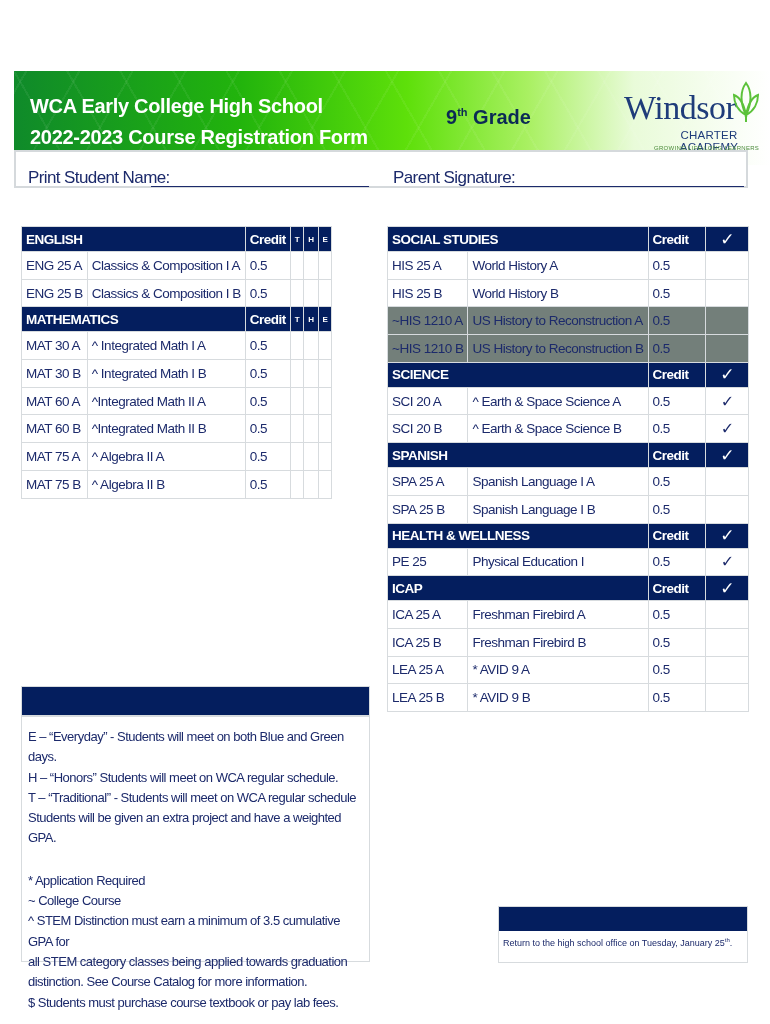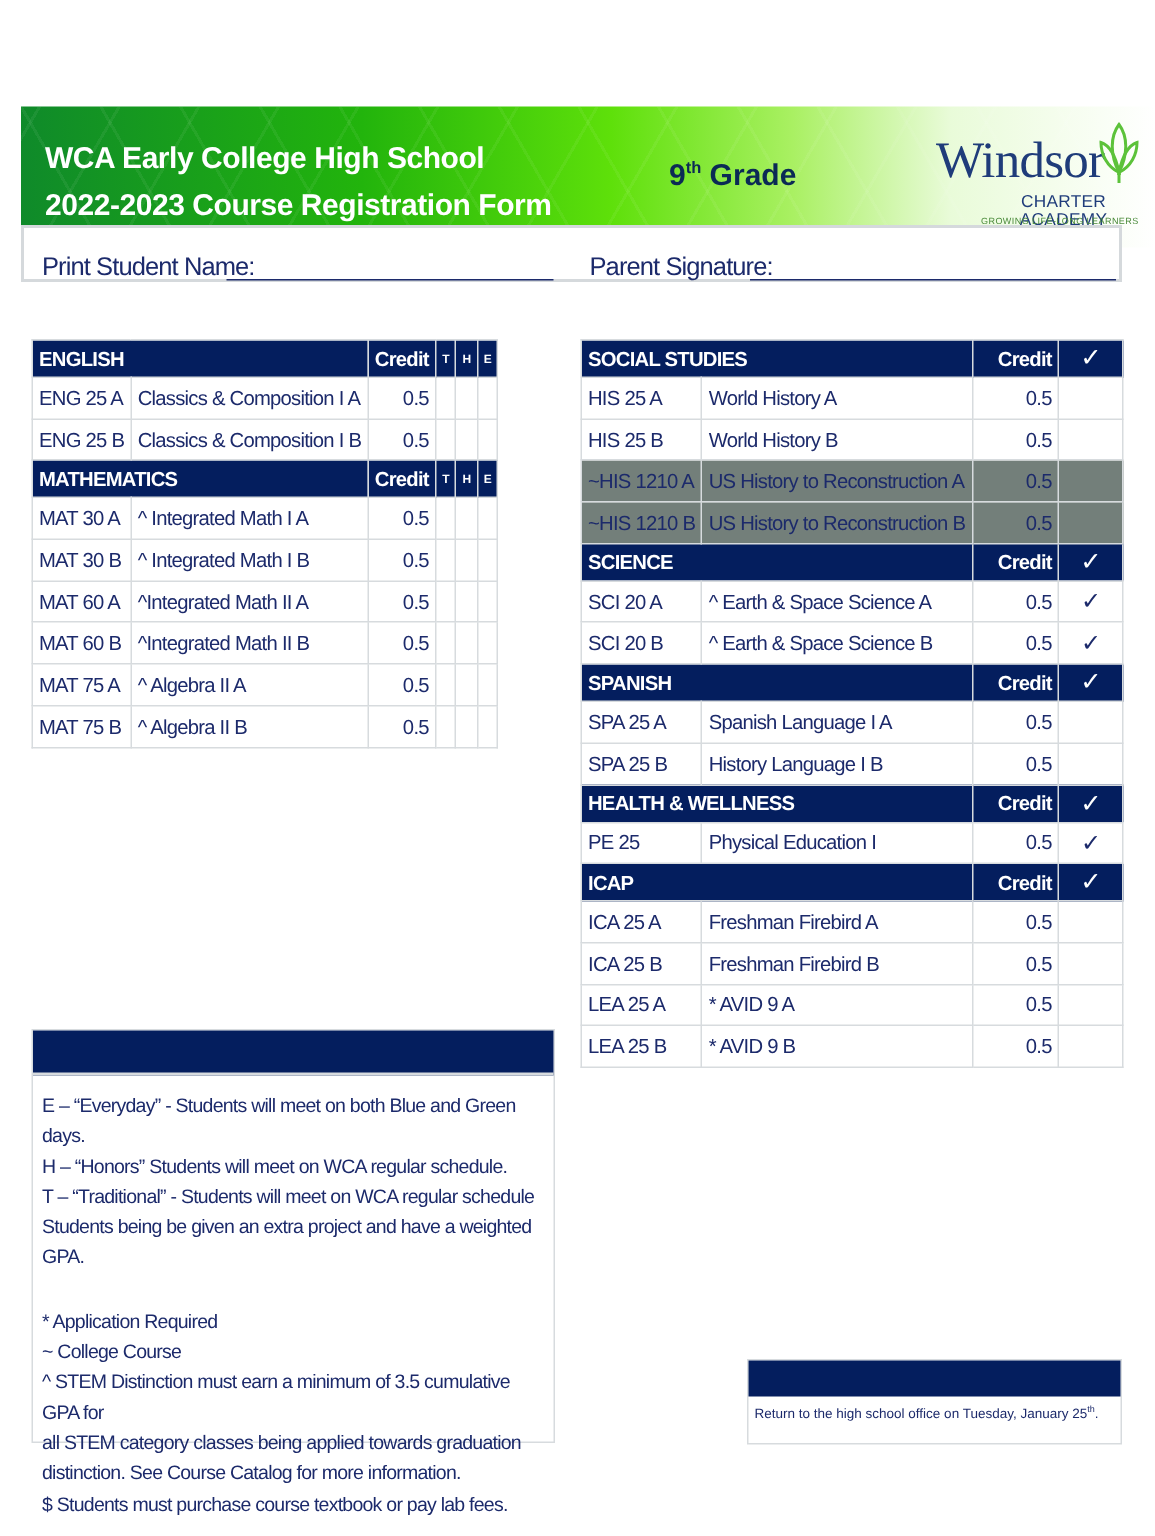--- a/index.html
+++ b/index.html
@@ -42,21 +42,21 @@
   .sig-line { position: absolute; top: 34px; height: 0; border-bottom: 1.5px solid #1c2a6b; }
 
   
   table.ct { position: absolute; border-collapse: collapse; background: #fff; }
   table.ct td {
     border: 1.5px solid #d7dbde; height: 27.7px; font-size: 13.5px; color: #1c2a6b;
     padding: 0 4px; white-space: nowrap; letter-spacing: -0.5px;
   }
   table.ct tr.hdr td { background: #041e5e; color: #ffffff; font-weight: bold; border-color: #d7dbde; height: 25px; }
   table.ct tr.hdr td.sm { font-size: 8px; text-align: center; }
-  table.ct td.credit { text-align: right; }
+  table.ct td.credit { text-align: left; }
   table.ct td.chk { text-align: center; font-size: 16px; }
   table.ct tr.hdr td.chk { font-size: 17px; font-weight: normal; }
   table.ct tr.gray td { background: #737f7a; color: #1c2a6b; }
 
   #left-table { left: 21px; top: 226px; width: 304px; }
   #right-table { left: 387px; top: 226px; width: 362px; }
 
   
   .legend {
     position: absolute; left: 21px; top: 686px; width: 349px; height: 276px;
@@ -262,21 +262,21 @@
       <td class="chk">✓</td>
     </tr>
     <tr>
       <td>SPA 25 A</td>
       <td>Spanish Language I A</td>
       <td class="credit">0.5</td>
       <td class="chk"></td>
     </tr>
     <tr>
       <td>SPA 25 B</td>
-      <td>History Language I B</td>
+      <td>Spanish Language I B</td>
       <td class="credit">0.5</td>
       <td class="chk"></td>
     </tr>
 
     <tr class="hdr">
       <td colspan="2">HEALTH &amp; WELLNESS</td>
       <td class="credit">Credit</td>
       <td class="chk">✓</td>
     </tr>
     <tr>
@@ -317,21 +317,21 @@
     </tr>
   </tbody>
 </table>
 
 <div class="legend">
   <div class="legend-head"></div>
   <div class="legend-text">
     <div>E – “Everyday” - Students will meet on both Blue and Green days.</div>
     <div>H – “Honors” Students will meet on WCA regular schedule.</div>
     <div>T – “Traditional” - Students will meet on WCA regular schedule</div>
-    <div>Students being be given an extra project and have a weighted GPA.</div>
+    <div>Students will be given an extra project and have a weighted GPA.</div>
   </div>
   <div class="legend-notes">
     <div>* Application Required</div>
     <div>~ College Course</div>
     <div>^ STEM Distinction must earn a minimum of 3.5 cumulative GPA for</div>
     <div>all STEM category classes being applied towards graduation</div>
     <div>distinction. See Course Catalog for more information.</div>
     <div>$ Students must purchase course textbook or pay lab fees.</div>
   </div>
 </div>

